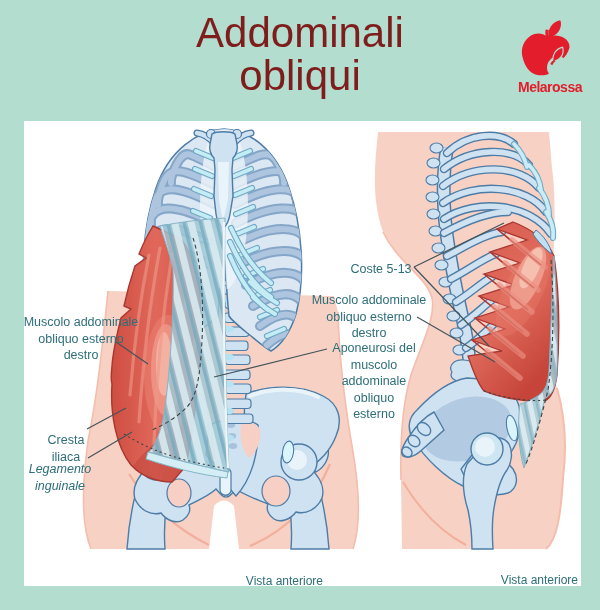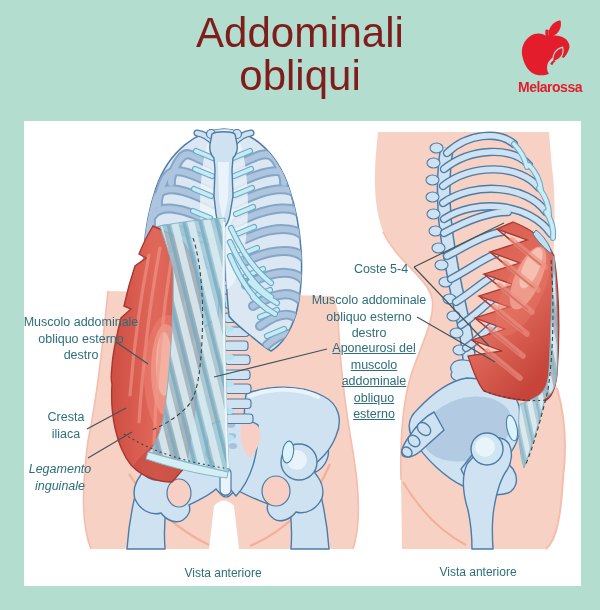--- a/index.html
+++ b/index.html
@@ -1,20 +1,20 @@
 <!DOCTYPE html>
 <html><head>
 <meta charset="utf-8">
 <style>
   html,body{margin:0;padding:0;}
   body{width:600px;height:610px;background:#b2ddcf;font-family:"Liberation Sans",sans-serif;position:relative;overflow:hidden;}
   .title{position:absolute;top:11px;left:0;width:600px;text-align:center;color:#7f1d1d;font-size:42px;line-height:43px;font-weight:400;}
   .card{position:absolute;left:24px;top:121px;width:557px;height:465px;background:#ffffff;}
   .lbl{position:absolute;color:#2d6e79;font-size:12.5px;line-height:16.5px;text-align:center;}
-  .cap{position:absolute;color:#2d6e79;font-size:12px;width:200px;text-align:center;}
+  .cap{position:absolute;color:#2d6e79;font-size:12px;width:200px;text-align:right;margin-top:8px;}
   svg.art{position:absolute;left:0;top:0;}
 </style>
 </head>
 <body>
 <div class="title">Addominali<br>obliqui</div>
 <div class="card"></div>
 <svg class="art" width="600" height="610" viewBox="0 0 600 610">
 <defs>
   <pattern id="hatch" width="16" height="16" patternTransform="rotate(-14)" patternUnits="userSpaceOnUse">
     <rect width="16" height="16" fill="#9dc6d4" fill-opacity="0.82"></rect>
@@ -358,19 +358,19 @@
   <circle cx="61" cy="67.5" r="11" fill="#b2ddcf"></circle>
   <g>
     <path d="M56.5,60.5 C56,54.5 59.6,49.3 65.2,48 C66.7,53.8 63.1,59.4 56.5,60.5 Z" fill="#e31d2b" stroke="#b2ddcf" stroke-width="2.4"></path>
     <path d="M57,59.8 C55.4,61 54.1,62.4 53.3,64 L55.3,65.2 C56,63.6 57,62.2 58.5,61 Z" fill="#e31d2b"></path>
     <path d="M56.5,60.5 C56,54.5 59.6,49.3 65.2,48 C66.7,53.8 63.1,59.4 56.5,60.5 Z" fill="#e31d2b"></path>
   </g>
   <text x="53" y="91.5" text-anchor="middle" font-family="Liberation Sans, sans-serif" font-size="14px" font-weight="bold" letter-spacing="-0.5" fill="#e31d2b">Melarossa</text>
 </svg>
 
 <div class="lbl" style="left:11px;top:314px;width:140px;">Muscolo addominale<br>obliquo esterno<br>destro</div>
-<div class="lbl" style="left:16px;top:409px;width:100px;">Cresta<br>iliaca</div>
+<div class="lbl" style="left:16px;top:432px;width:100px;">Cresta<br>iliaca</div>
 <div class="lbl" style="left:10px;top:461px;width:100px;font-style:italic;">Legamento<br>inguinale</div>
-<div class="lbl" style="left:331px;top:261px;width:100px;">Coste 5-4</div>
+<div class="lbl" style="left:331px;top:261px;width:100px;">Coste 5-13</div>
 <div class="lbl" style="left:299px;top:292px;width:140px;">Muscolo addominale<br>obliquo esterno<br>destro</div>
-<div class="lbl" style="left:304px;top:340px;width:140px;text-decoration:underline;">Aponeurosi del<br>muscolo<br>addominale<br>obliquo<br>esterno</div>
+<div class="lbl" style="left:304px;top:340px;width:140px;">Aponeurosi del<br>muscolo<br>addominale<br>obliquo<br>esterno</div>
 <div class="cap" style="left:123px;top:566px;">Vista anteriore</div>
 <div class="cap" style="left:378px;top:565px;">Vista anteriore</div>
 
 </body></html>

